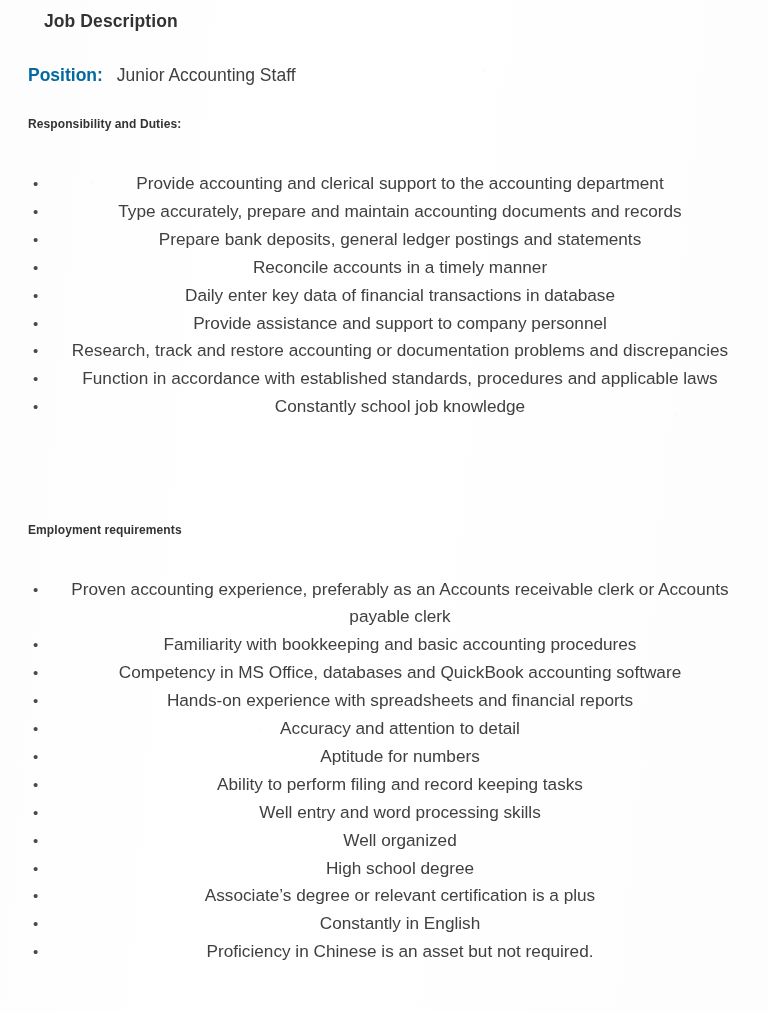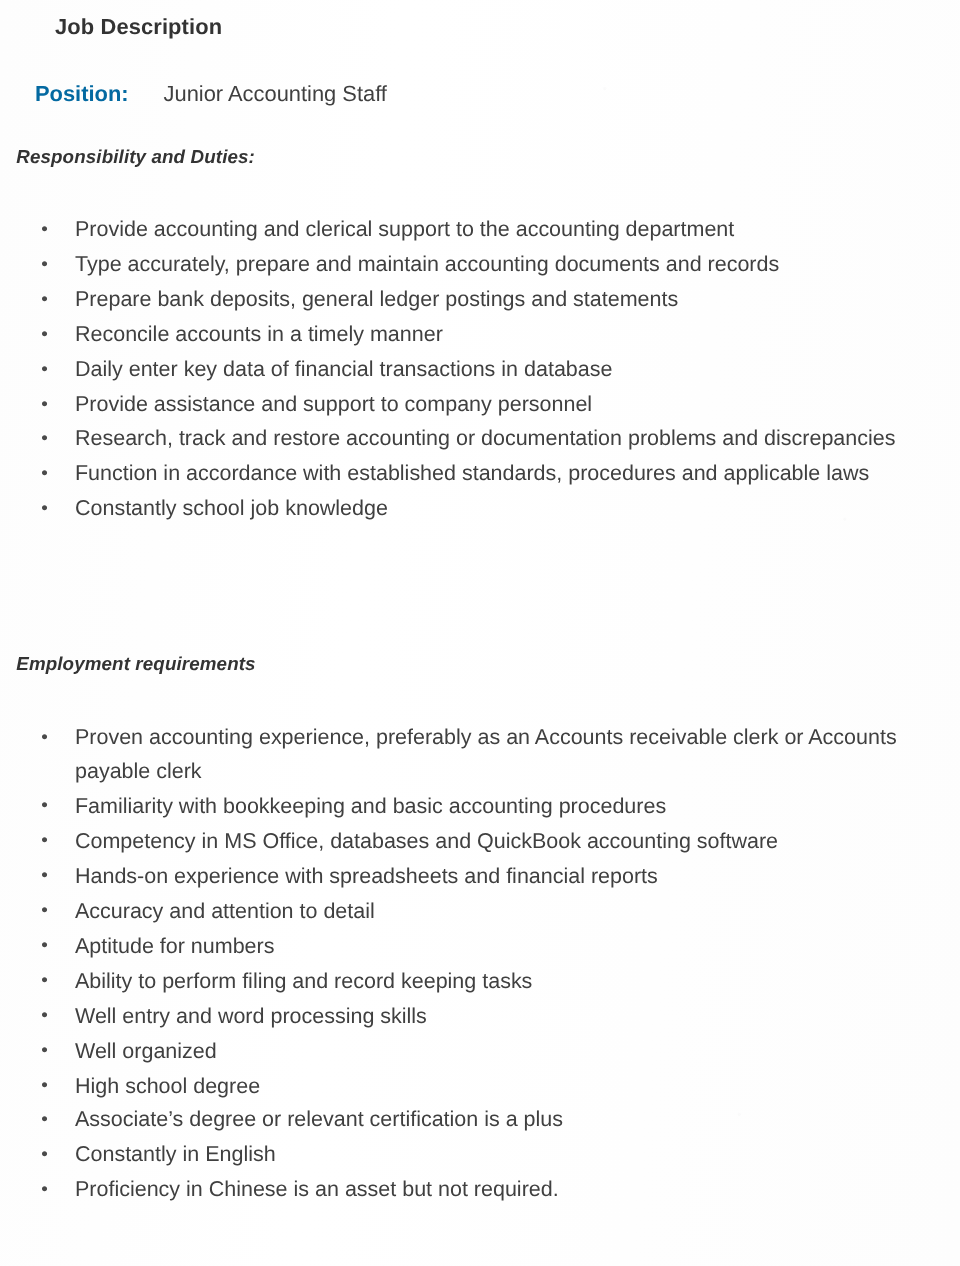--- a/index.html
+++ b/index.html
@@ -62,31 +62,30 @@
     font-size: 17.5px;
     white-space: nowrap;
   }
   .position-label {
     font-weight: bold;
     color: #0369a1;
   }
   .position-value {
     font-weight: normal;
     color: #404040;
-    margin-left: 28px;
+    margin-left: 14px;
   }
 
   .section-heading {
     position: absolute;
-    left: 13px;
-    font-size: 15px;
+    left: 28px;
+    font-size: 12px;
     font-weight: bold;
     color: #333333;
     letter-spacing: 0.1px;
-    font-style: italic;
   }
   .section-heading.duties { top: 117px; }
   .section-heading.requirements { top: 523px; }
 
   .bullet-list {
     position: absolute;
     left: 28px;
     width: 712px;
     list-style: none;
     margin: 0;
@@ -109,20 +108,21 @@
     left: 5px;
     top: 0;
     width: 10px;
     text-align: left;
     font-size: 15px;
     line-height: 27.4px;
     color: #4a4a4a;
   }
   .bullet-text {
     display: block;
+    text-align: center;
   }
 </style>
 </head>
 <body>
 
 <div class="page">
   <div class="content">
 
     <div class="doc-title">Job Description</div>
 

